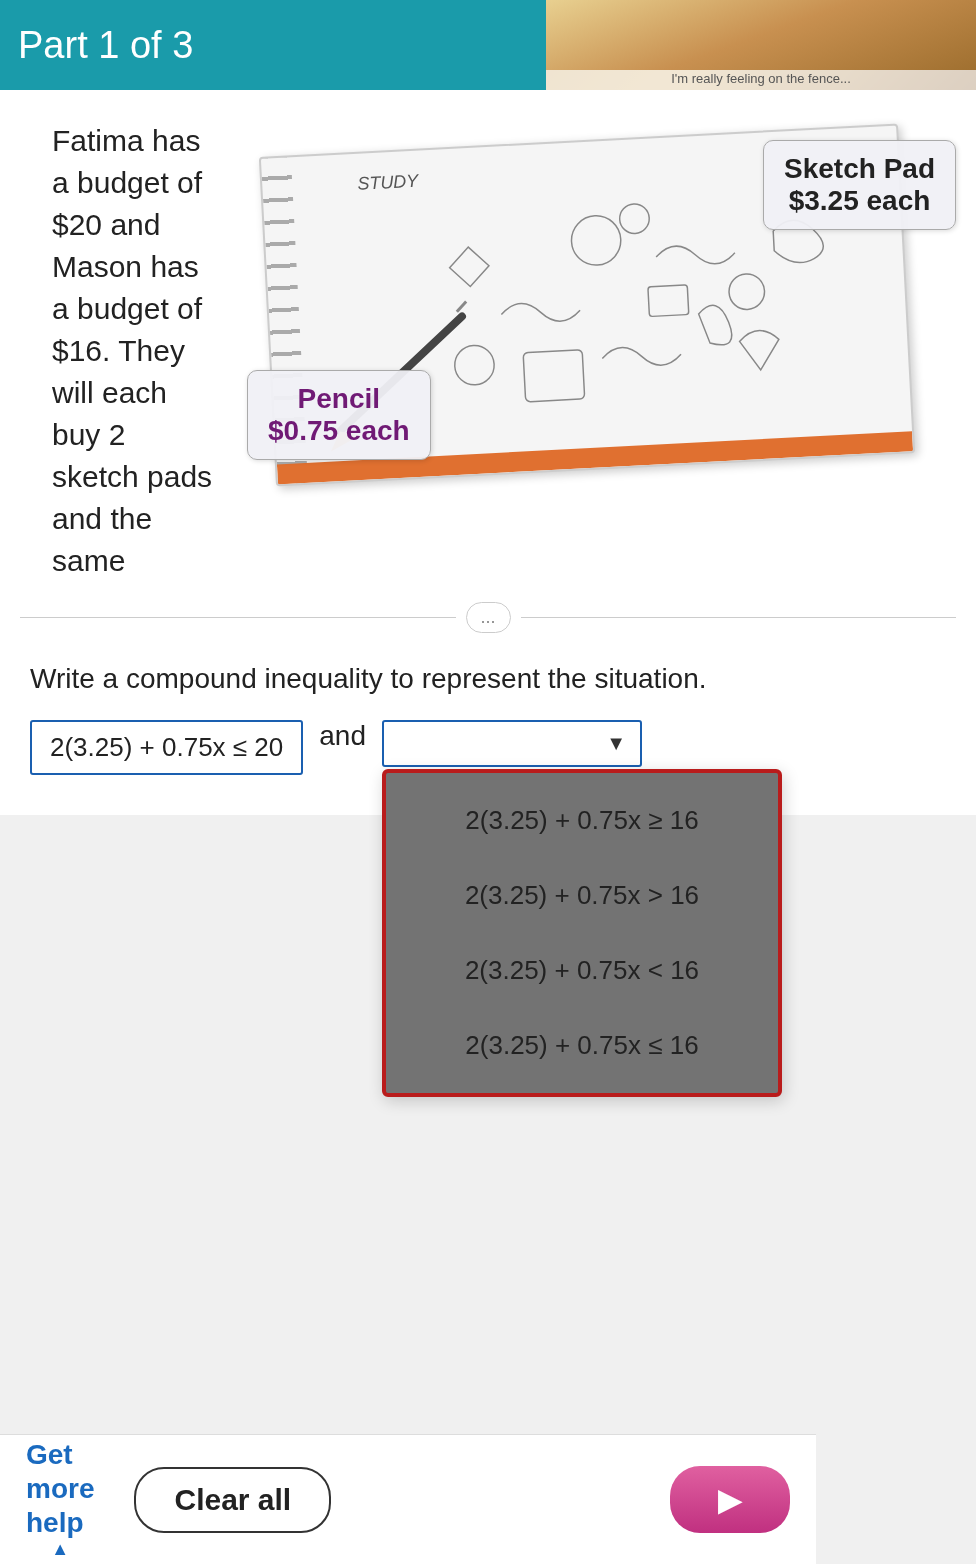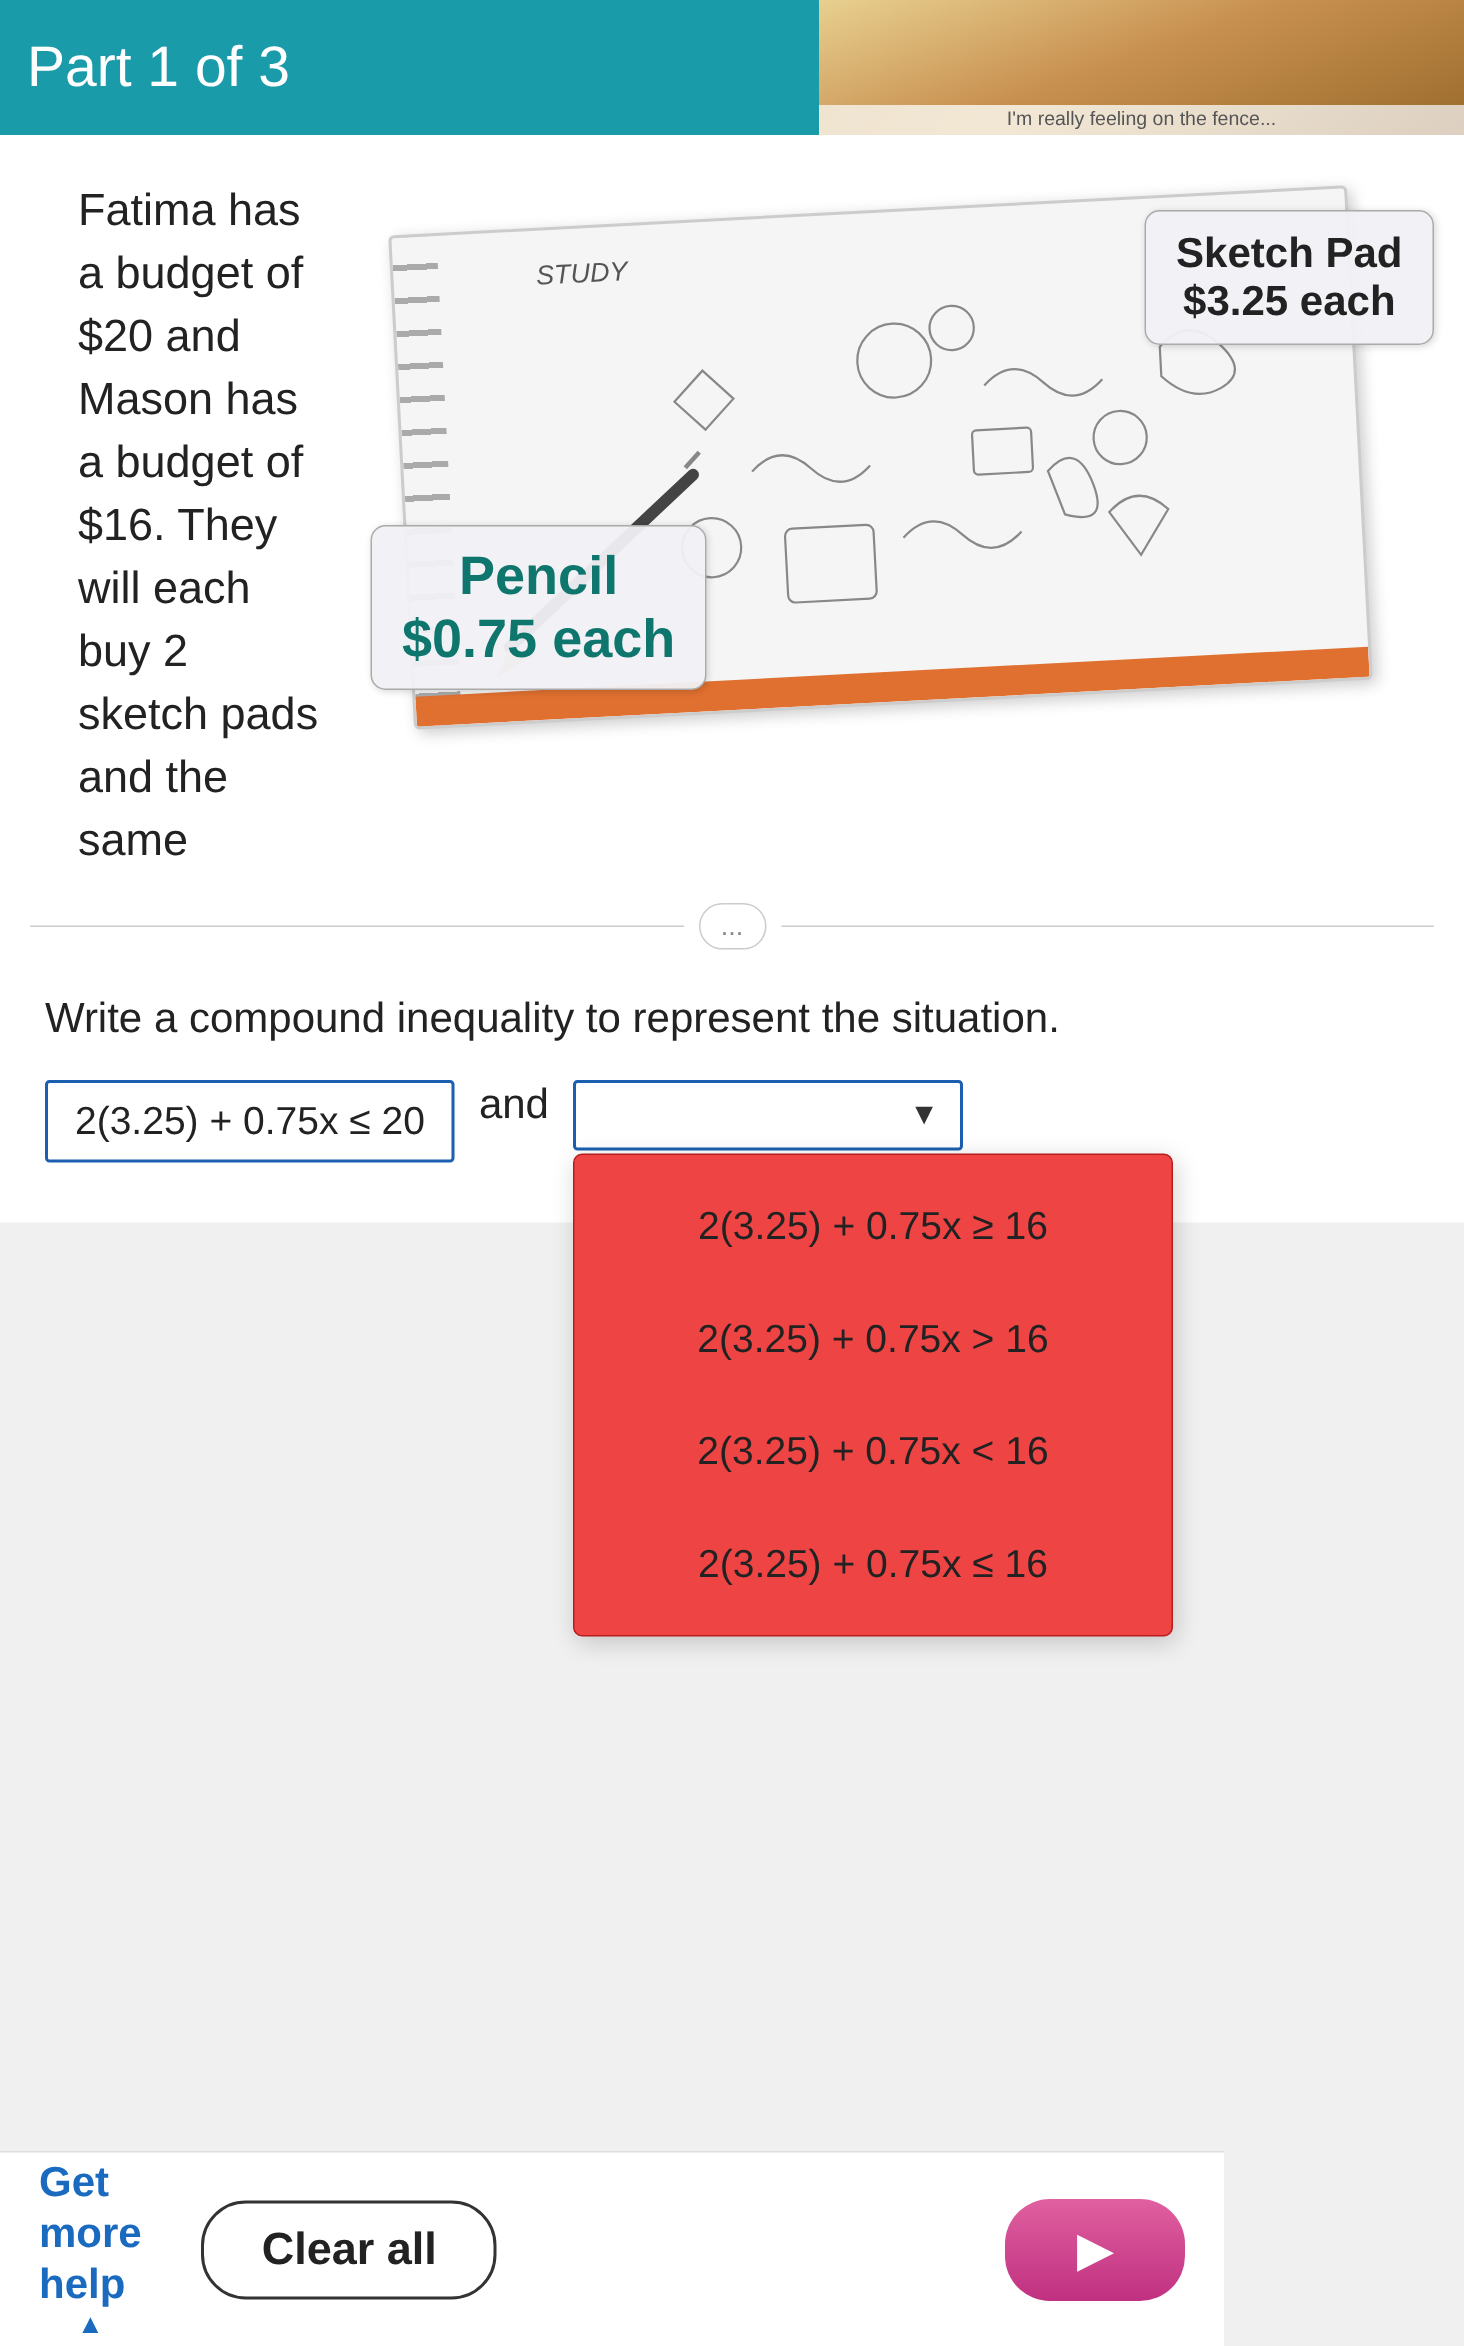--- a/index.html
+++ b/index.html
@@ -175,23 +175,23 @@
     }
 
     .callout-pencil {
       position: absolute;
       bottom: 40px;
       left: 10px;
       background: rgba(240,240,245,0.95);
       border: 1.5px solid #aaa;
       border-radius: 10px;
       padding: 12px 20px;
-      font-size: 36px;
+      font-size: 28px;
       font-weight: bold;
-      color: #0f766e;
+      color: #701a75;
       text-align: center;
       white-space: nowrap;
       box-shadow: 1px 1px 5px rgba(0,0,0,0.15);
     }
 
     
     .separator {
       display: flex;
       align-items: center;
       justify-content: center;
@@ -266,22 +266,22 @@
       margin-left: auto;
       font-size: 20px;
       color: #333;
     }
 
     
     .dropdown-menu {
       position: absolute;
       top: 100%;
       left: 0;
-      background: #ef4444;
-      border: 1px solid #b91c1c;
+      background: #737373;
+      border: 4px solid #b91c1c;
       border-radius: 6px;
       box-shadow: 2px 4px 16px rgba(0,0,0,0.18);
       z-index: 100;
       min-width: 400px;
       padding: 10px 0;
       margin-top: 2px;
     }
 
     .dropdown-option {
       padding: 22px 30px;

